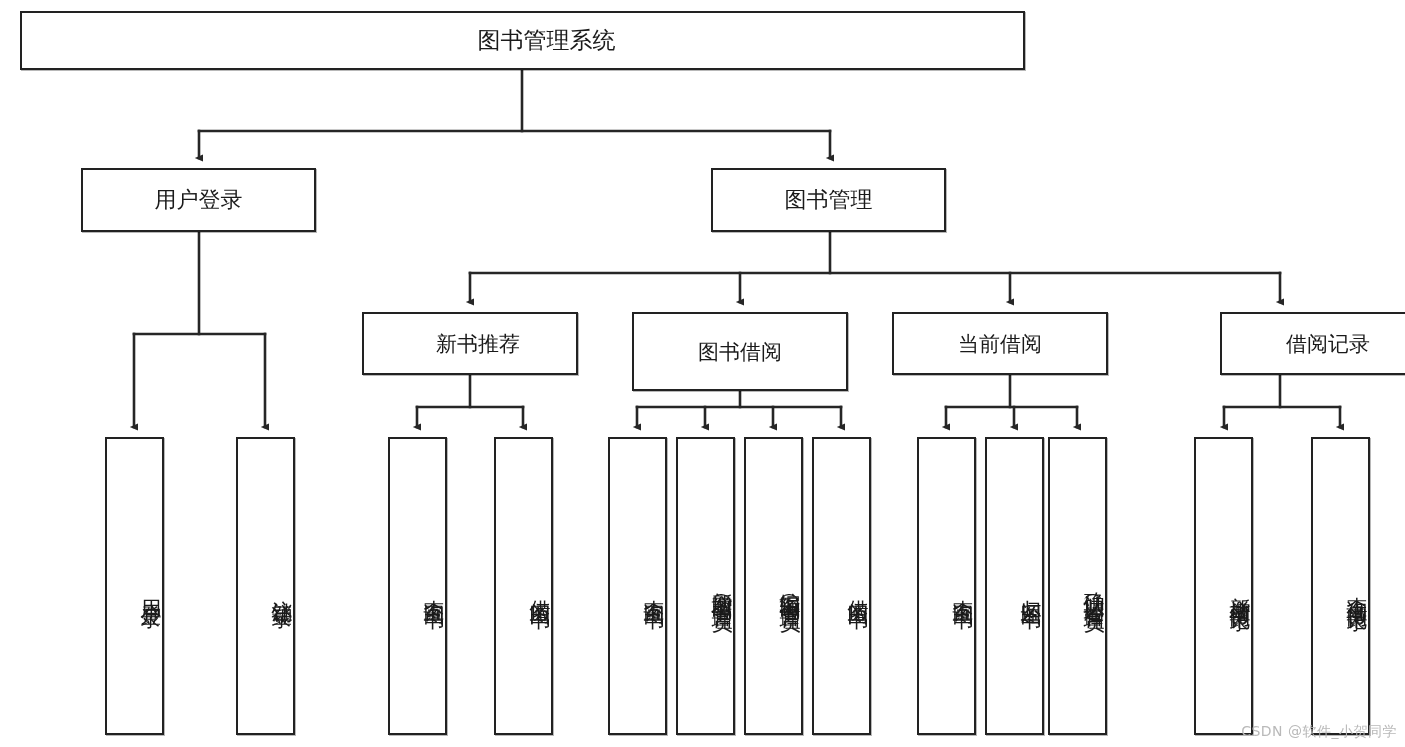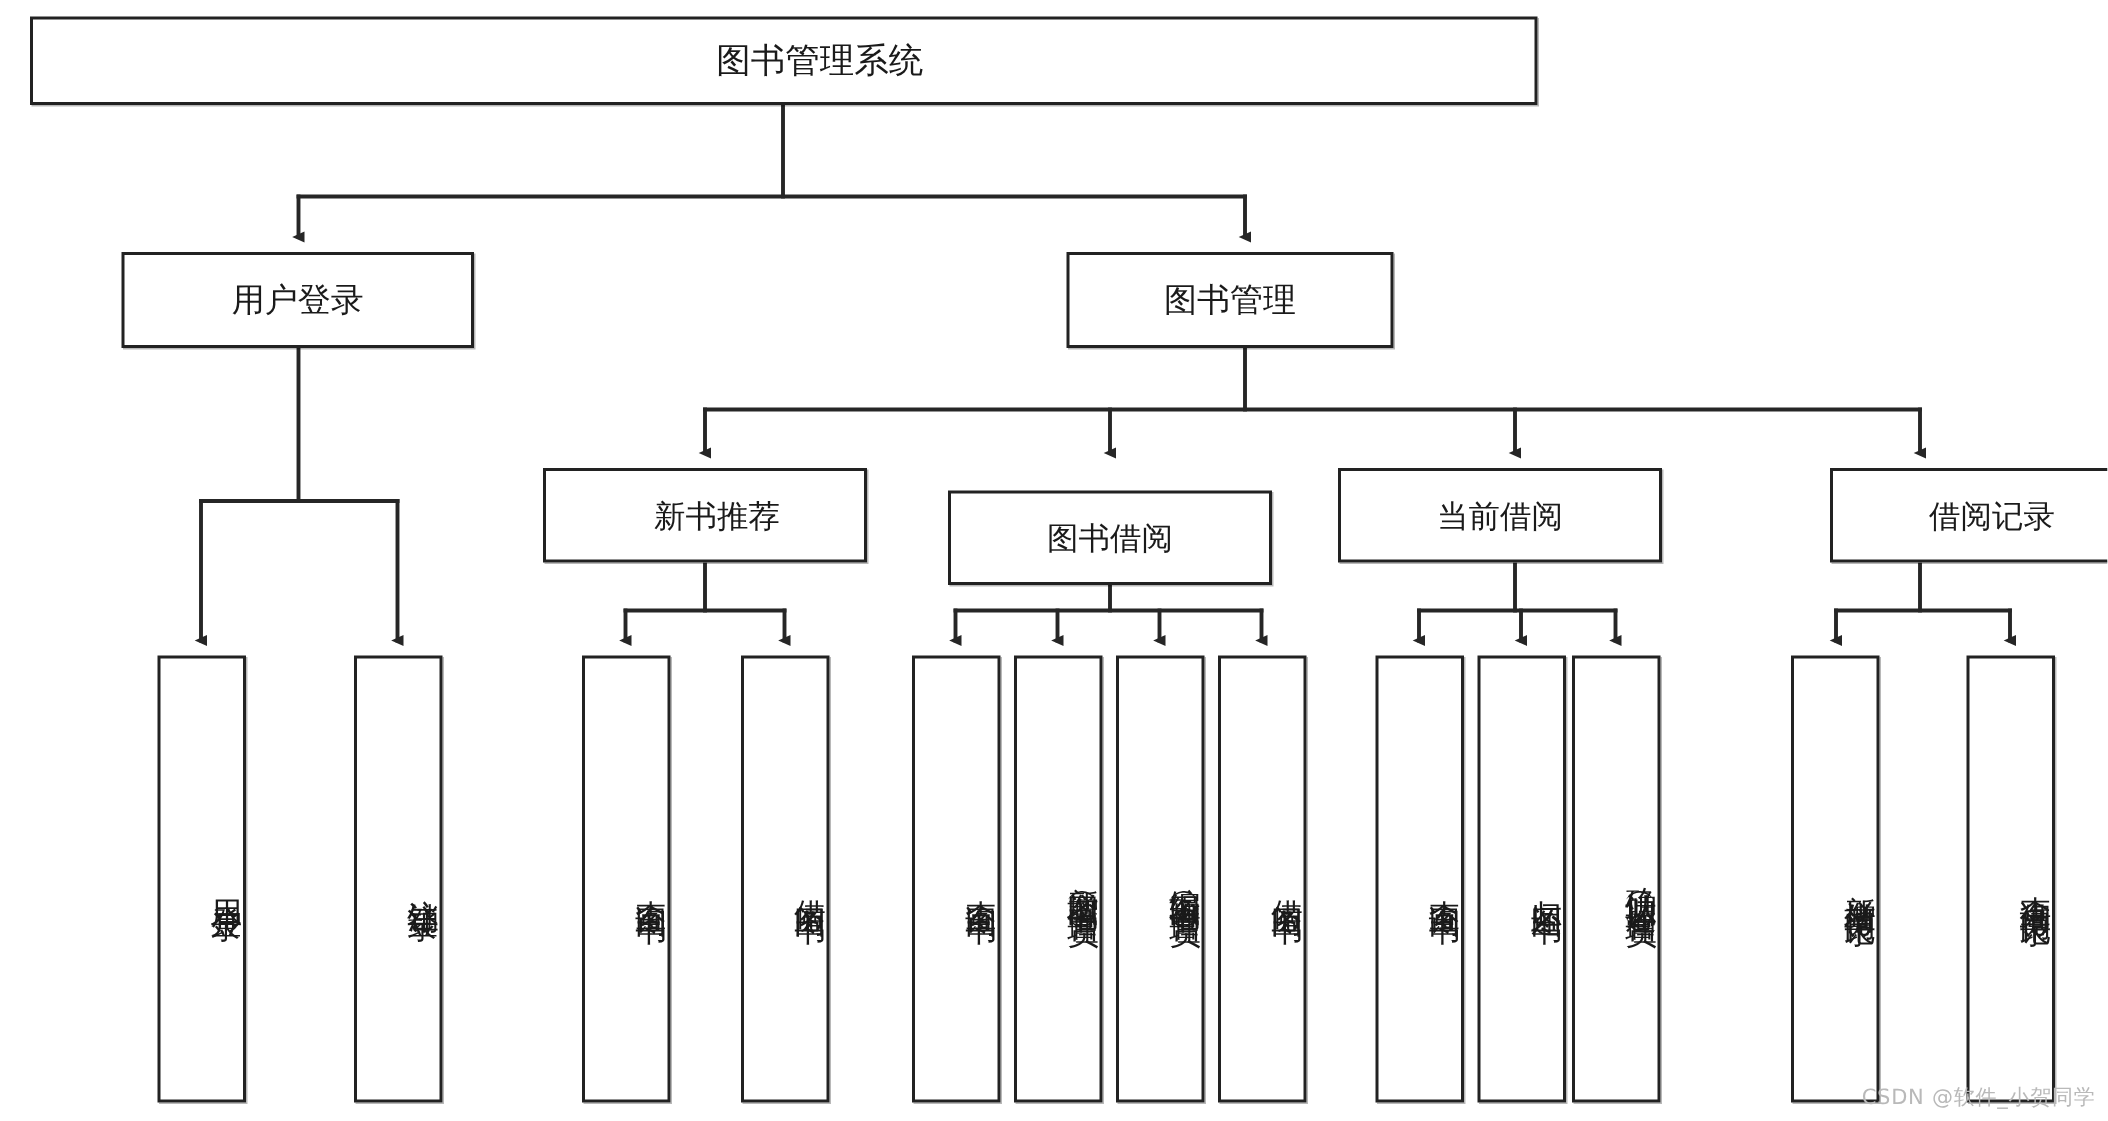--- a/index.html
+++ b/index.html
@@ -113,28 +113,28 @@
     </g>
   </svg>
 
   <div class="node root" style="left:20px; top:11px; width:1005px; height:59px;">
     <span>图书管理系统</span>
   </div>
 
   <div class="node level2" style="left:81px; top:168px; width:235px; height:64px;">
     <span>用户登录</span>
   </div>
-  <div class="node level2" style="left:711px; top:168px; width:218px; height:64px;">
+  <div class="node level2" style="left:711px; top:168px; width:235px; height:64px;">
     <span>图书管理</span>
   </div>
 
   <div class="node level3" style="left:362px; top:312px; width:216px; height:63px;padding-left:16px;">
     <span>新书推荐</span>
   </div>
-  <div class="node level3" style="left:632px; top:312px; width:216px; height:63px;margin-top:15px;">
+  <div class="node level3" style="left:632px; top:312px; width:216px; height:79px;">
     <span>图书借阅</span>
   </div>
   <div class="node level3" style="left:892px; top:312px; width:216px; height:63px;">
     <span>当前借阅</span>
   </div>
   <div class="node level3" style="left:1172px; top:312px; width:216px; height:63px;margin-left:48px;">
     <span>借阅记录</span>
   </div>
 
   <div class="node leaf" style="left:105px; top:437px; width:59px; height:298px;">

